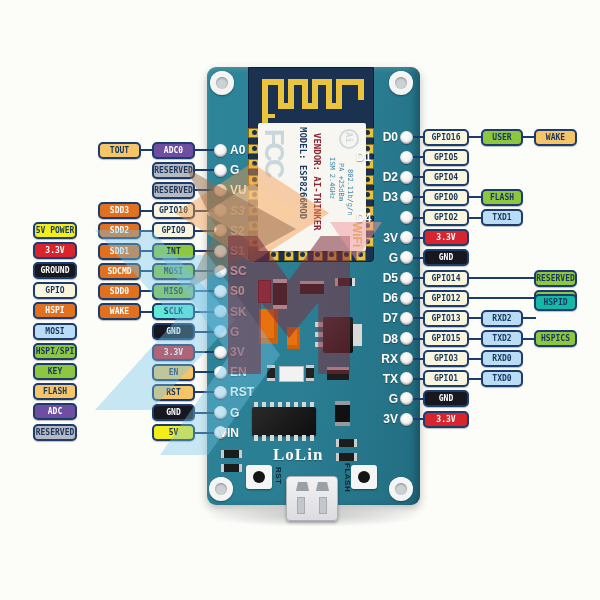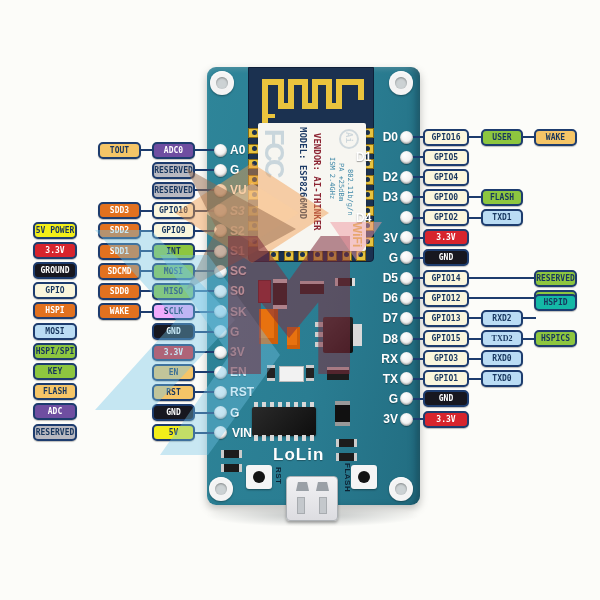--- a/index.html
+++ b/index.html
@@ -44,21 +44,21 @@
   .pad{position:absolute;width:13px;height:10px;background:#e7c33f;border:1px solid #8a6b12;box-sizing:border-box;}
   .pad::after{content:"";position:absolute;left:3px;top:1px;width:5px;height:5px;border-radius:50%;background:#1b3150;}
   .padb{position:absolute;width:10px;height:13px;background:#e7c33f;border:1px solid #8a6b12;box-sizing:border-box;}
   .padb::after{content:"";position:absolute;left:1px;top:3px;width:5px;height:5px;border-radius:50%;background:#1b3150;}
   #sticker{
     position:absolute;left:9px;top:55px;width:108px;height:128px;background:#f7f6f1;
     border-radius:2px;box-shadow:0 1px 2px rgba(0,0,0,.3);
   }
   .vtext{writing-mode:vertical-rl;position:absolute;white-space:nowrap;}
   #lolin{
-    position:absolute;left:66px;top:378px;color:#ffffff;font-family:Liberation Sans, sans-serif;
+    position:absolute;left:66px;top:378px;color:#ffffff;font-family:Liberation Serif, serif;
     font-weight:700;font-size:17px;letter-spacing:1px;text-shadow:0 1px 1px rgba(0,0,0,.3);
   }
   .pushbtn{position:absolute;width:26px;height:24px;background:#f5f5f5;border-radius:3px;box-shadow:0 1px 2px rgba(0,0,0,.4);}
   .pushbtn::after{content:"";position:absolute;left:7px;top:6px;width:12px;height:12px;border-radius:50%;background:#141414;}
   .btnlabel{color:#0d2233;font-family:"Liberation Sans",sans-serif;font-weight:700;font-size:8px;letter-spacing:.5px;}
   #usb{
     position:absolute;left:79px;top:409px;width:50px;height:43px;background:linear-gradient(#f2f2f4,#dddde1);
     border:1px solid #aeb2b6;border-radius:4px;box-shadow:0 2px 3px rgba(0,0,0,.3);z-index:6;
   }
   .usbpadtop{position:absolute;width:13px;height:9px;background:#9aa0a6;clip-path:polygon(15% 0,85% 0,100% 100%,0 100%);}
@@ -223,21 +223,21 @@
       <div class="pinhole" style="left: 213.5px; top: 264.7px;"></div>
       <div class="pinlabel" style="left: 230px; width: 42px; top: 264.2px; text-align: left;">SC</div>
       <div class="box" style="left: 98px; width: 43px; top: 282.9px; background: rgb(226, 113, 31); color: rgb(255, 255, 255);">SDD0</div>
       <div class="line" style="left: 140px; width: 13px; top: 290.4px;"></div>
       <div class="box" style="left: 152px; width: 43px; top: 282.9px; background: rgb(141, 198, 63); color: rgb(23, 54, 94);">MISO</div>
       <div class="line" style="left: 194px; width: 21px; top: 290.4px;"></div>
       <div class="pinhole" style="left: 213.5px; top: 284.9px;"></div>
       <div class="pinlabel" style="left: 230px; width: 42px; top: 284.4px; text-align: left;">S0</div>
       <div class="box" style="left: 98px; width: 43px; top: 303.1px; background: rgb(226, 113, 31); color: rgb(255, 255, 255);">WAKE</div>
       <div class="line" style="left: 140px; width: 13px; top: 310.6px;"></div>
-      <div class="box" style="left: 152px; width: 43px; top: 303.1px; background: #f0abfc; color: rgb(23, 54, 94);">SCLK</div>
+      <div class="box" style="left: 152px; width: 43px; top: 303.1px; background: #5eead4; color: rgb(23, 54, 94);">SCLK</div>
       <div class="line" style="left: 194px; width: 21px; top: 310.6px;"></div>
       <div class="pinhole" style="left: 213.5px; top: 305.1px;"></div>
       <div class="pinlabel" style="left: 230px; width: 42px; top: 304.6px; text-align: left;">SK</div>
       <div class="box" style="left: 152px; width: 43px; top: 323.3px; background: rgb(23, 23, 31); color: rgb(255, 255, 255);">GND</div>
       <div class="line" style="left: 194px; width: 21px; top: 330.8px;"></div>
       <div class="pinhole" style="left: 213.5px; top: 325.3px;"></div>
       <div class="pinlabel" style="left: 230px; width: 42px; top: 324.8px; text-align: left;">G</div>
       <div class="box" style="left: 152px; width: 43px; top: 343.5px; background: rgb(215, 36, 45); color: rgb(255, 255, 255);">3.3V</div>
       <div class="line" style="left: 194px; width: 21px; top: 351px;"></div>
       <div class="pinhole" style="left: 213.5px; top: 345.5px;"></div>
@@ -250,21 +250,21 @@
       <div class="line" style="left: 194px; width: 21px; top: 391.4px;"></div>
       <div class="pinhole" style="left: 213.5px; top: 385.9px;"></div>
       <div class="pinlabel" style="left: 230px; width: 42px; top: 385.4px; text-align: left;">RST</div>
       <div class="box" style="left: 152px; width: 43px; top: 404.1px; background: rgb(23, 23, 31); color: rgb(255, 255, 255);">GND</div>
       <div class="line" style="left: 194px; width: 21px; top: 411.6px;"></div>
       <div class="pinhole" style="left: 213.5px; top: 406.1px;"></div>
       <div class="pinlabel" style="left: 230px; width: 42px; top: 405.6px; text-align: left;">G</div>
       <div class="box" style="left: 152px; width: 43px; top: 424.3px; background: rgb(243, 238, 25); color: rgb(23, 54, 94);">5V</div>
       <div class="line" style="left: 194px; width: 21px; top: 431.8px;"></div>
       <div class="pinhole" style="left: 213.5px; top: 426.3px;"></div>
-      <div class="pinlabel" style="left: 232px; width: 42px; top: 425.8px; text-align: left;">VIN</div>
+      <div class="pinlabel" style="left: 219px; width: 42px; top: 425.8px; text-align: left;">VIN</div>
       <div class="pinlabel" style="left: 356px; width: 42px; top: 130px; text-align: right;">D0</div>
       <div class="pinhole" style="left: 399.5px; top: 130.5px;"></div>
       <div class="line" style="left: 411px; width: 13px; top: 136px;"></div>
       <div class="box" style="left: 423px; width: 46px; top: 128.5px; background: rgb(250, 246, 221); color: rgb(23, 54, 94);">GPIO16</div>
       <div class="line" style="left: 468px; width: 14px; top: 136px;"></div>
       <div class="box" style="left: 481px; width: 42px; top: 128.5px; background: rgb(141, 198, 63); color: rgb(23, 54, 94);">USER</div>
       <div class="line" style="left: 522px; width: 14px; top: 136px;"></div>
       <div class="box" style="left: 534px; width: 43px; top: 128.5px; background: rgb(245, 197, 103); color: rgb(23, 54, 94);">WAKE</div>
       <div class="pinlabel" style="left: 356px; width: 42px; top: 150.15px; text-align: left;">D1</div>
       <div class="pinhole" style="left: 399.5px; top: 150.65px;"></div>
@@ -312,21 +312,21 @@
       <div class="box" style="left: 423px; width: 46px; top: 309.85px; background: rgb(250, 246, 221); color: rgb(23, 54, 94);">GPIO13</div>
       <div class="line" style="left: 468px; width: 14px; top: 317.35px;"></div>
       <div class="box" style="left: 481px; width: 42px; top: 309.85px; background: rgb(186, 220, 244); color: rgb(23, 54, 94);">RXD2</div>
       <div class="line" style="left: 522px; width: 14px; top: 317.35px;"></div>
       <div class="box" style="left: 534px; width: 43px; top: 294px; background: #14b8a6; color: rgb(23, 54, 94);">HSPID</div>
       <div class="pinlabel" style="left: 356px; width: 42px; top: 331.5px; text-align: right;">D8</div>
       <div class="pinhole" style="left: 399.5px; top: 332px;"></div>
       <div class="line" style="left: 411px; width: 13px; top: 337.5px;"></div>
       <div class="box" style="left: 423px; width: 46px; top: 330px; background: rgb(250, 246, 221); color: rgb(23, 54, 94);">GPIO15</div>
       <div class="line" style="left: 468px; width: 14px; top: 337.5px;"></div>
-      <div class="box" style="left: 481px; width: 42px; top: 330px; background: rgb(186, 220, 244); color: rgb(23, 54, 94); font-family: Liberation Serif, serif;">TXD2</div>
+      <div class="box" style="left: 481px; width: 42px; top: 330px; background: rgb(186, 220, 244); color: rgb(23, 54, 94);">TXD2</div>
       <div class="line" style="left: 522px; width: 14px; top: 337.5px;"></div>
       <div class="box" style="left: 534px; width: 43px; top: 330px; background: rgb(141, 198, 63); color: rgb(23, 54, 94);">HSPICS</div>
       <div class="pinlabel" style="left: 356px; width: 42px; top: 351.65px; text-align: right;">RX</div>
       <div class="pinhole" style="left: 399.5px; top: 352.15px;"></div>
       <div class="line" style="left: 411px; width: 13px; top: 357.65px;"></div>
       <div class="box" style="left: 423px; width: 46px; top: 350.15px; background: rgb(250, 246, 221); color: rgb(23, 54, 94);">GPIO3</div>
       <div class="line" style="left: 468px; width: 14px; top: 357.65px;"></div>
       <div class="box" style="left: 481px; width: 42px; top: 350.15px; background: rgb(186, 220, 244); color: rgb(23, 54, 94);">RXD0</div>
       <div class="pinlabel" style="left: 356px; width: 42px; top: 371.8px; text-align: right;">TX</div>
       <div class="pinhole" style="left: 399.5px; top: 372.3px;"></div>

